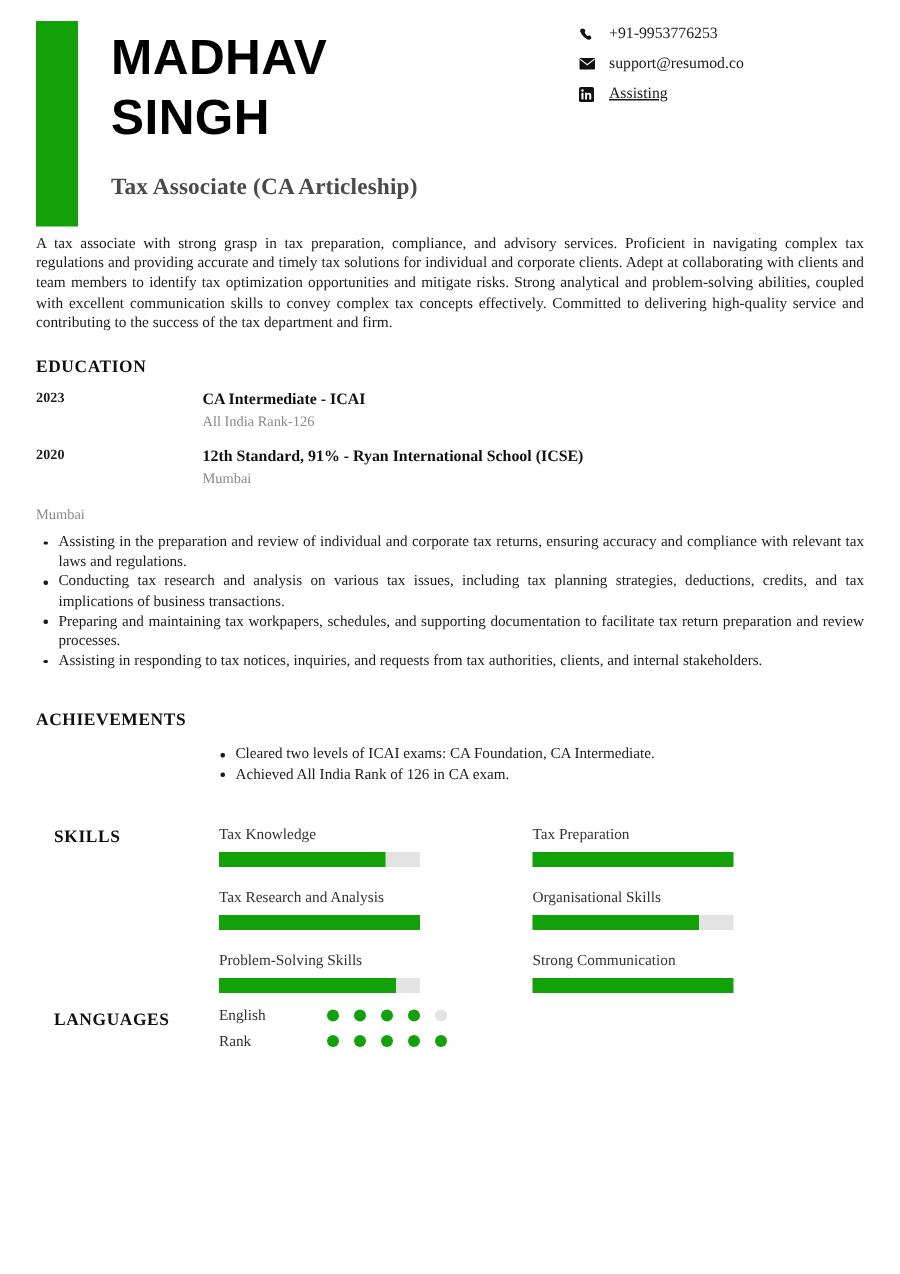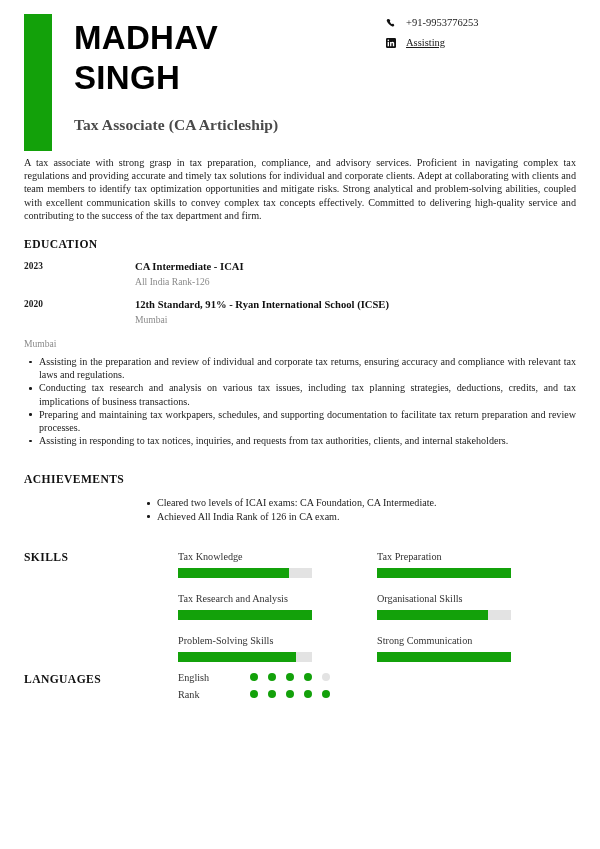--- a/index.html
+++ b/index.html
@@ -96,24 +96,23 @@
     padding: 0 24px;
     font-size: 10.2px;
     line-height: 13.2px;
     text-align: justify;
     color: #1a1a1a;
     margin-top: 4px;
   }
 
   
   .section {
-    padding: 0 24px;
+    padding: 0 36px;
     display: flex;
     margin-top: 18px;
-    gap: 44px;
   }
   .section-title {
     width: 110px;
     flex: 0 0 auto;
     font-family: "Liberation Serif", "DejaVu Serif", serif;
     font-weight: bold;
     font-size: 11.6px;
     letter-spacing: 0.4px;
     color: #111;
     padding-top: 1px;
@@ -259,20 +258,29 @@
 
       <div class="contact-row">
         <span class="contact-icon">
           <svg width="10" height="10" viewBox="0 0 16 16" fill="currentColor">
             <path d="M3.2 1.5a1.3 1.3 0 0 0-1.1.6L1.4 3.3a1.6 1.6 0 0 0-.1 1.5c.8 2 2 3.8 3.5 5.3s3.3 2.7 5.3 3.5c.5.2 1.1.1 1.5-.2l1.2-.9c.4-.3.5-.9.3-1.3l-.9-1.6a1 1 0 0 0-1.2-.5l-1.6.5a.6.6 0 0 1-.6-.1A11 11 0 0 1 6.3 6.1a.6.6 0 0 1-.1-.6l.5-1.6a1 1 0 0 0-.4-1.2L4.6 1.8a1.2 1.2 0 0 0-.7-.3h-.7z"></path>
           </svg>
         </span>
         <span class="contact-text">+91-9953776253</span>
       </div>
 
+      <div class="contact-row">
+        <span class="contact-icon">
+          <svg width="11" height="9" viewBox="0 0 16 12" fill="currentColor">
+            <rect x="0.5" y="0.5" width="15" height="11" rx="1"></rect>
+            <path d="M1 1.5 L8 7 L15 1.5" stroke="#fff" stroke-width="1.1" fill="none"></path>
+          </svg>
+        </span>
+        <span class="contact-text">support@resumod.co</span>
+      </div>
 
 
       <div class="contact-row">
         <span class="contact-icon">
           <svg width="10" height="10" viewBox="0 0 16 16" fill="currentColor">
             <rect x="0" y="0" width="16" height="16" rx="2"></rect>
             <rect x="2.6" y="6.2" width="2.2" height="7" fill="#fff"></rect>
             <circle cx="3.7" cy="3.7" r="1.3" fill="#fff"></circle>
             <path d="M6.5 6.2h2.1v1a2.3 2.3 0 0 1 2-1.1c2 0 2.5 1.2 2.5 3v4.1h-2.2V9.6c0-.9-.3-1.5-1.1-1.5s-1.2.6-1.2 1.5v3.6H6.5z" fill="#fff"></path>
           </svg>

